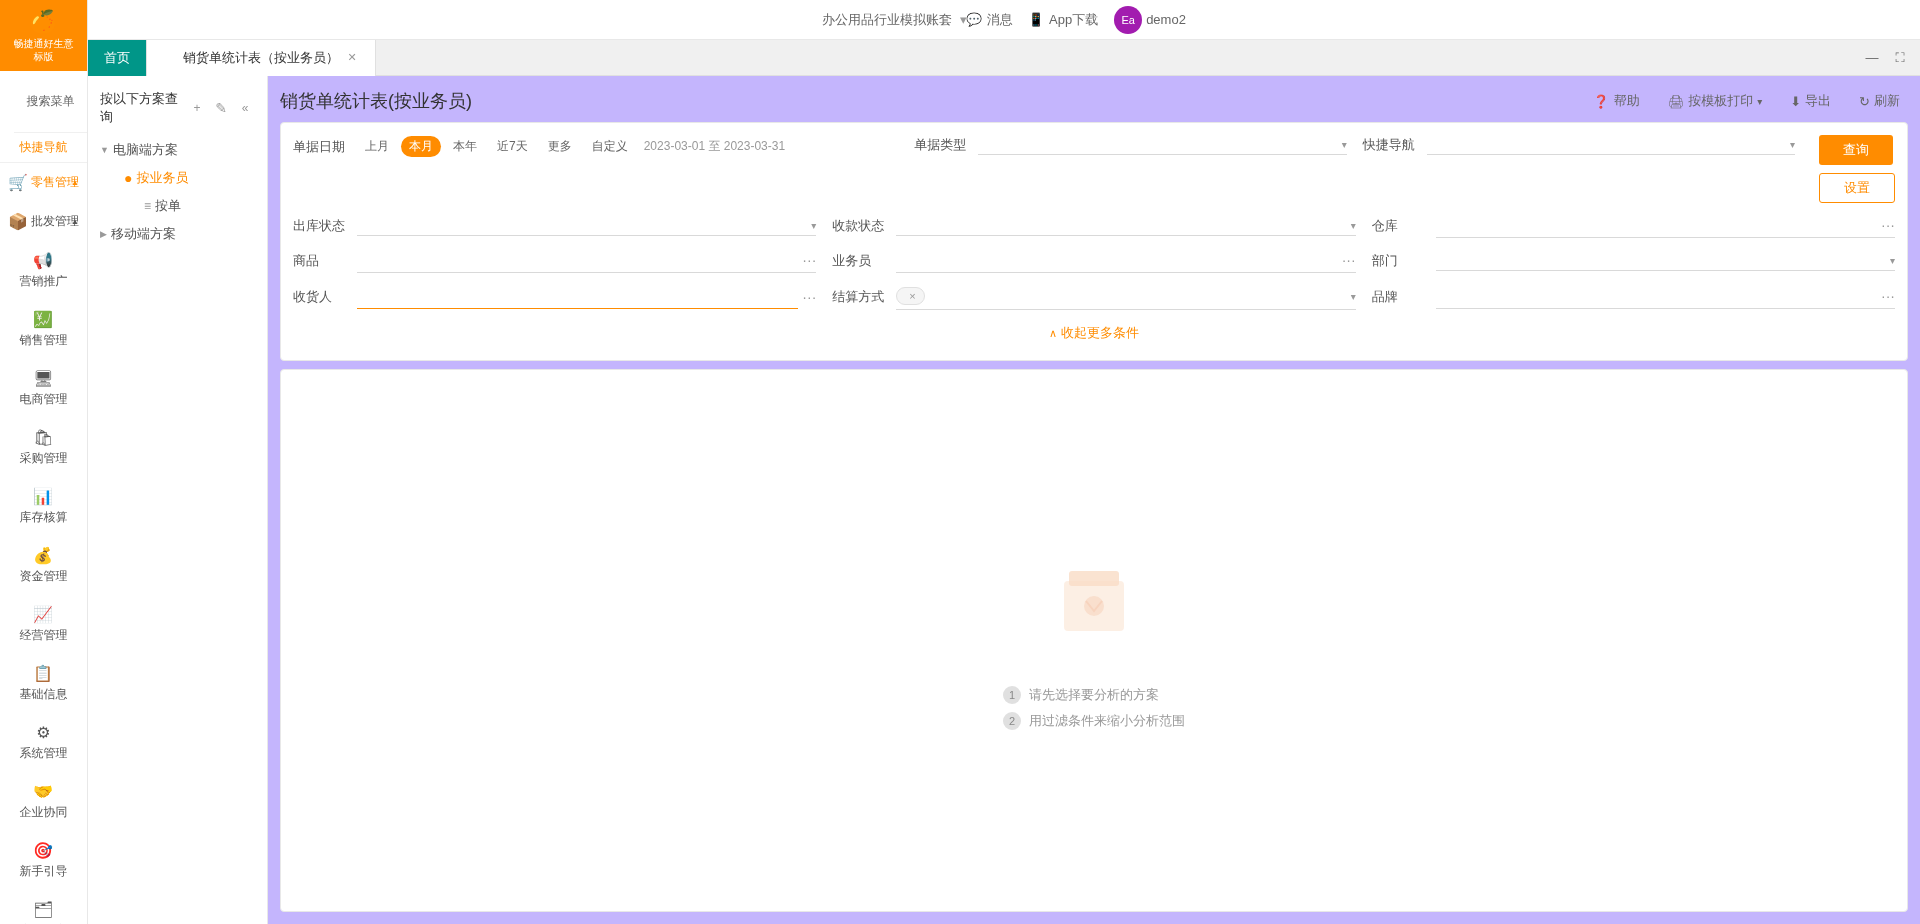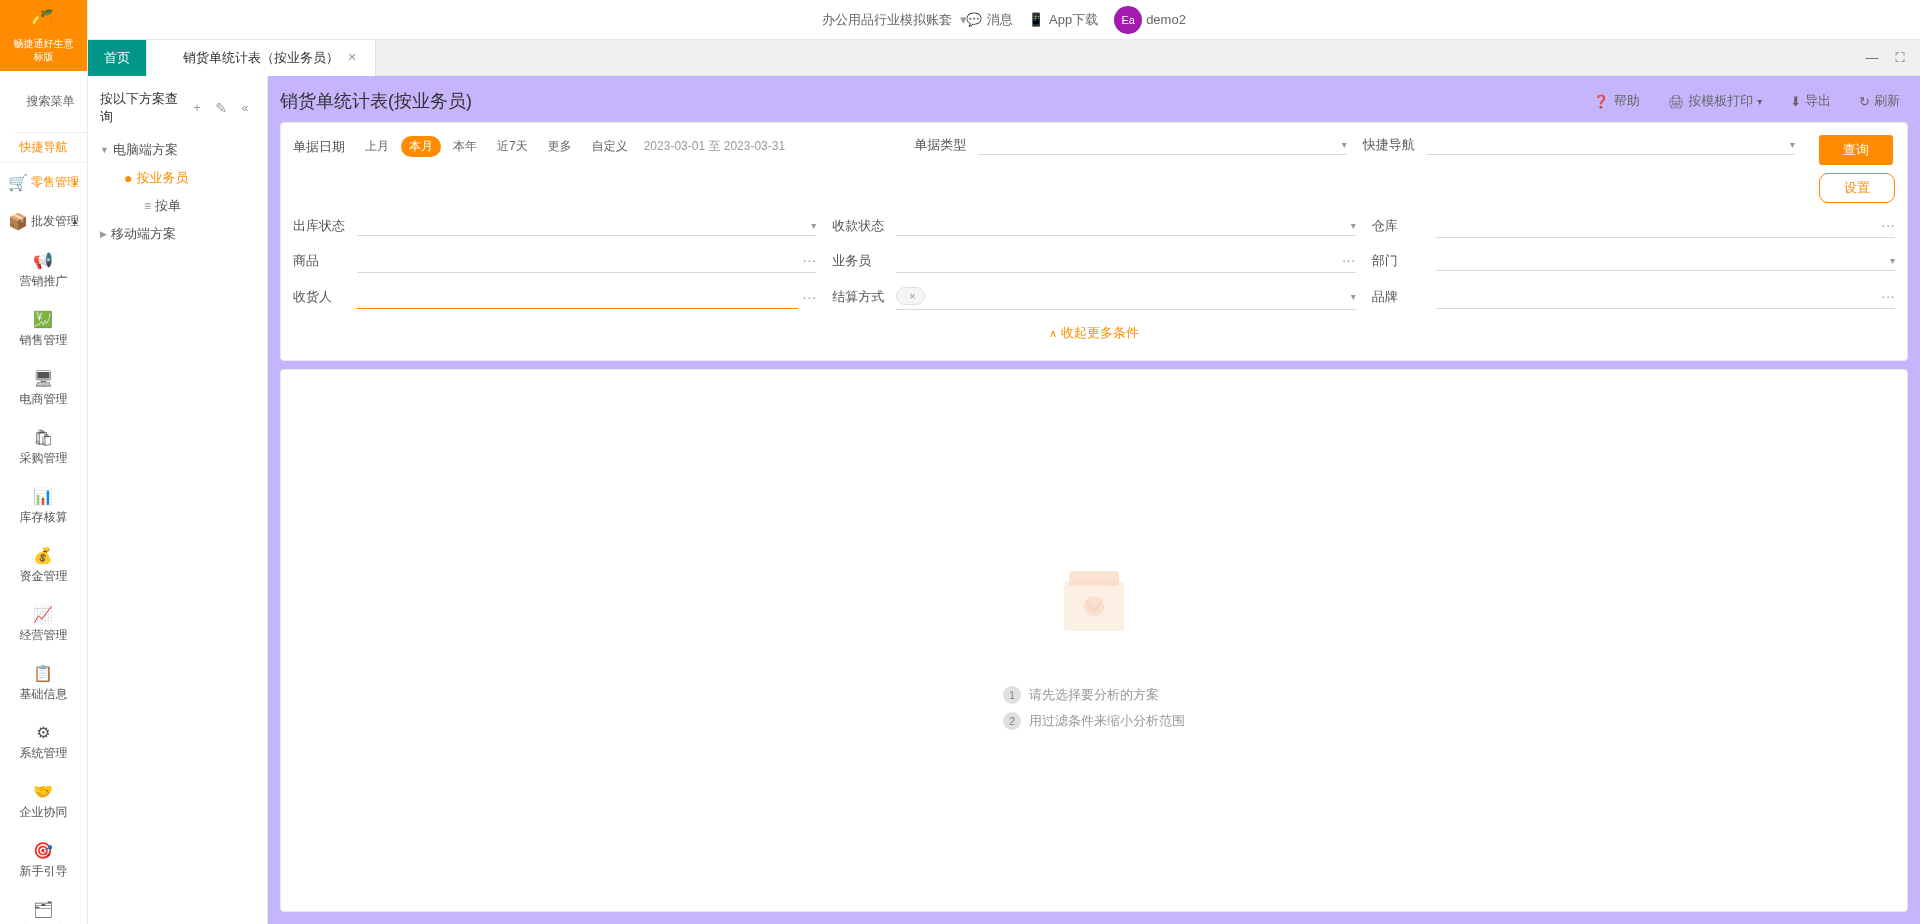--- a/index.html
+++ b/index.html
@@ -76,21 +76,21 @@
     .input-control { flex: 1; border: none; border-bottom: 1px solid #d9d9d9; padding: 4px 0; font-size: 13px; color: #333; outline: none; }
     .input-control.active { border-bottom-color: #ff8c00; }
     .dots-btn { color: #999; font-size: 14px; cursor: pointer; margin-left: 4px; }
     .tag-chip { display: flex; align-items: center; gap: 4px; background: #f5f5f5; border: 1px solid #e0e0e0; border-radius: 12px; padding: 2px 8px; font-size: 12px; color: #555; }
     .tag-chip .remove { cursor: pointer; color: #999; font-size: 11px; }
     .collapse-btn { display: flex; align-items: center; justify-content: center; gap: 4px; color: #ff8c00; font-size: 13px; cursor: pointer; padding: 6px 0; text-align: center; }
     .collapse-icon { font-size: 11px; }
 
     
     .query-btn { background: #ff8c00; color: #fff; border: none; padding: 6px 24px; border-radius: 3px; cursor: pointer; font-size: 13px; }
-    .set-btn { background: #fff; color: #ff8c00; border: 1px solid #ff8c00; padding: 5px 24px; border-radius: 9px; cursor: pointer; font-size: 13px; margin-top: 4px; }
+    .set-btn { background: #fff; color: #ff8c00; border: 1px solid #ff8c00; padding: 5px 24px; border-radius: 3px; cursor: pointer; font-size: 13px; margin-top: 4px; }
     .right-btns { display: flex; flex-direction: column; align-items: flex-start; gap: 4px; margin-left: 8px; }
 
     
     .empty-state { flex: 1; display: flex; flex-direction: column; align-items: center; justify-content: center; background: #fff; border-radius: 4px; border: 1px solid #e8e8e8; }
     .empty-icon { font-size: 80px; opacity: 0.4; margin-bottom: 16px; color: #f0a060; }
     .empty-hints { display: flex; flex-direction: column; gap: 8px; }
     .empty-hint { display: flex; align-items: center; gap: 8px; color: #999; font-size: 13px; }
     .hint-num { width: 18px; height: 18px; border-radius: 50%; background: #e0e0e0; color: #888; font-size: 11px; display: flex; align-items: center; justify-content: center; flex-shrink: 0; }
   </style>
 </head>

